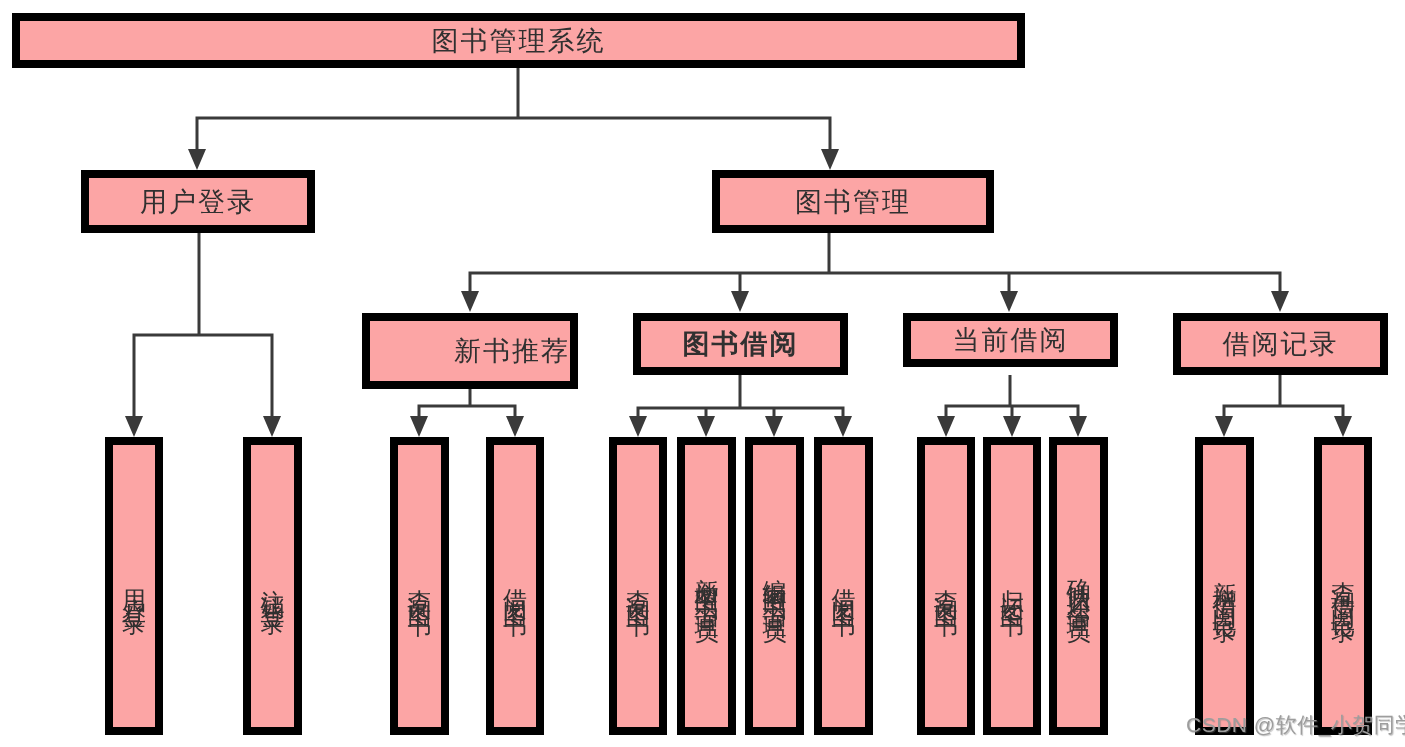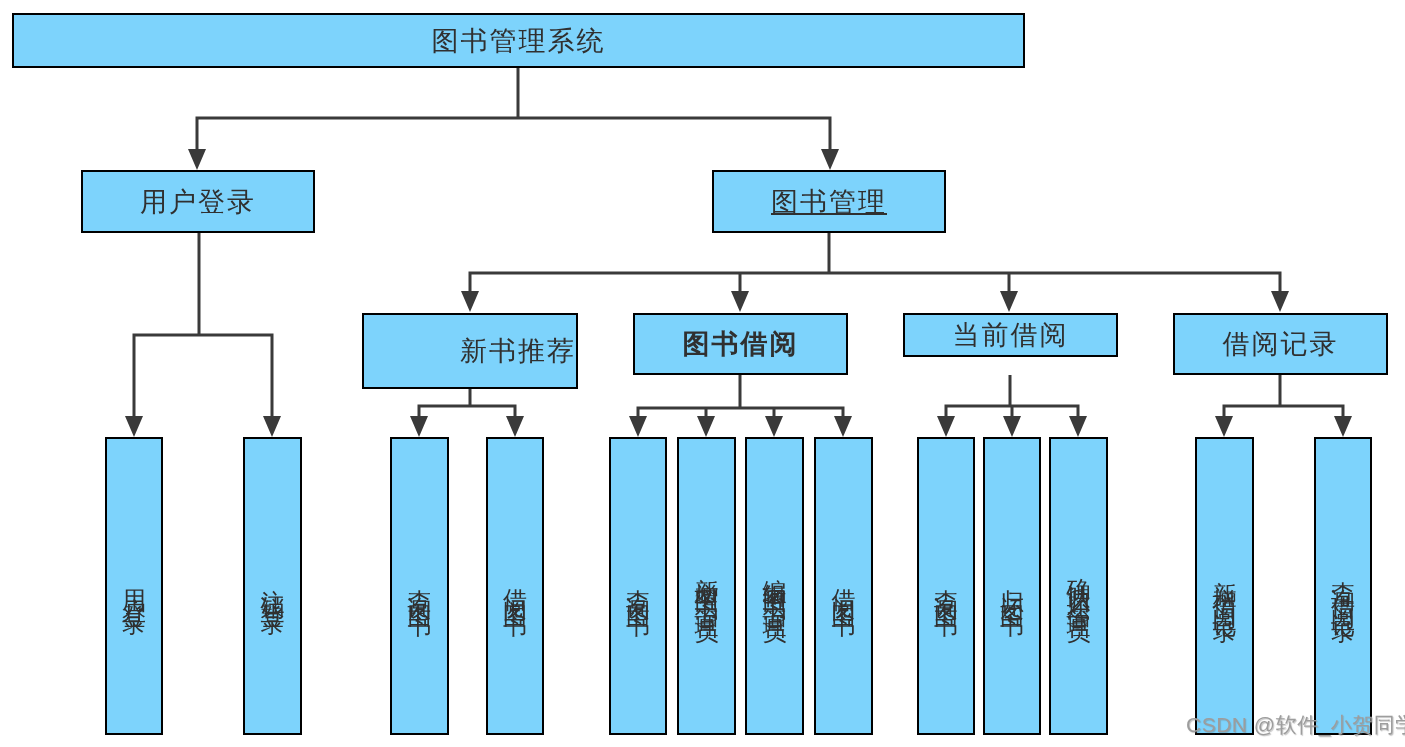--- a/index.html
+++ b/index.html
@@ -5,22 +5,22 @@
   html,body{margin:0;padding:0;background:#ffffff;}
   #canvas{
     position:relative;
     width:1405px;height:747px;
     background:#ffffff;
     font-family:"Liberation Sans","DejaVu Sans",sans-serif;
     overflow:hidden;
   }
   .box{
     position:absolute;
-    border:2px solid #000000;
-    background:#7dd3fc;
+    border:8px solid #000000;
+    background:#fca5a5;
     box-sizing:border-box;
     display:flex;align-items:center;justify-content:center;
     color:#303030;
   }
   .h-label{
     font-size:27px;
     letter-spacing:2px;
     white-space:nowrap;
     color:#303030;
   }
@@ -95,31 +95,31 @@
     "></path>
   </svg>
 
   <div class="box" style="left:12px;top:13px;width:1013px;height:55px;">
     <span class="h-label">图书管理系统</span>
   </div>
 
   <div class="box" style="left:81px;top:170px;width:234px;height:63px;">
     <span class="h-label">用户登录</span>
   </div>
-  <div class="box" style="left:712px;top:170px;width:234px;height:63px;text-decoration:underline;">
+  <div class="box" style="left:712px;top:170px;width:282px;height:63px;">
     <span class="h-label">图书管理</span>
   </div>
 
   <div class="box" style="left:362px;top:313px;width:216px;height:76px;justify-content:flex-end;">
     <span class="h-label">新书推荐</span>
   </div>
   <div class="box" style="left:633px;top:313px;width:215px;height:62px;font-weight:bold;">
     <span class="h-label">图书借阅</span>
   </div>
-  <div class="box" style="left:903px;top:313px;width:215px;height:44px;">
+  <div class="box" style="left:903px;top:313px;width:215px;height:54px;">
     <span class="h-label">当前借阅</span>
   </div>
   <div class="box" style="left:1173px;top:313px;width:215px;height:62px;">
     <span class="h-label">借阅记录</span>
   </div>
 
   <div class="box" style="left:105px;top:437px;width:58px;height:298px;">
     <span class="v-label">用户登录</span>
   </div>
   <div class="box" style="left:243px;top:437px;width:59px;height:298px;">

